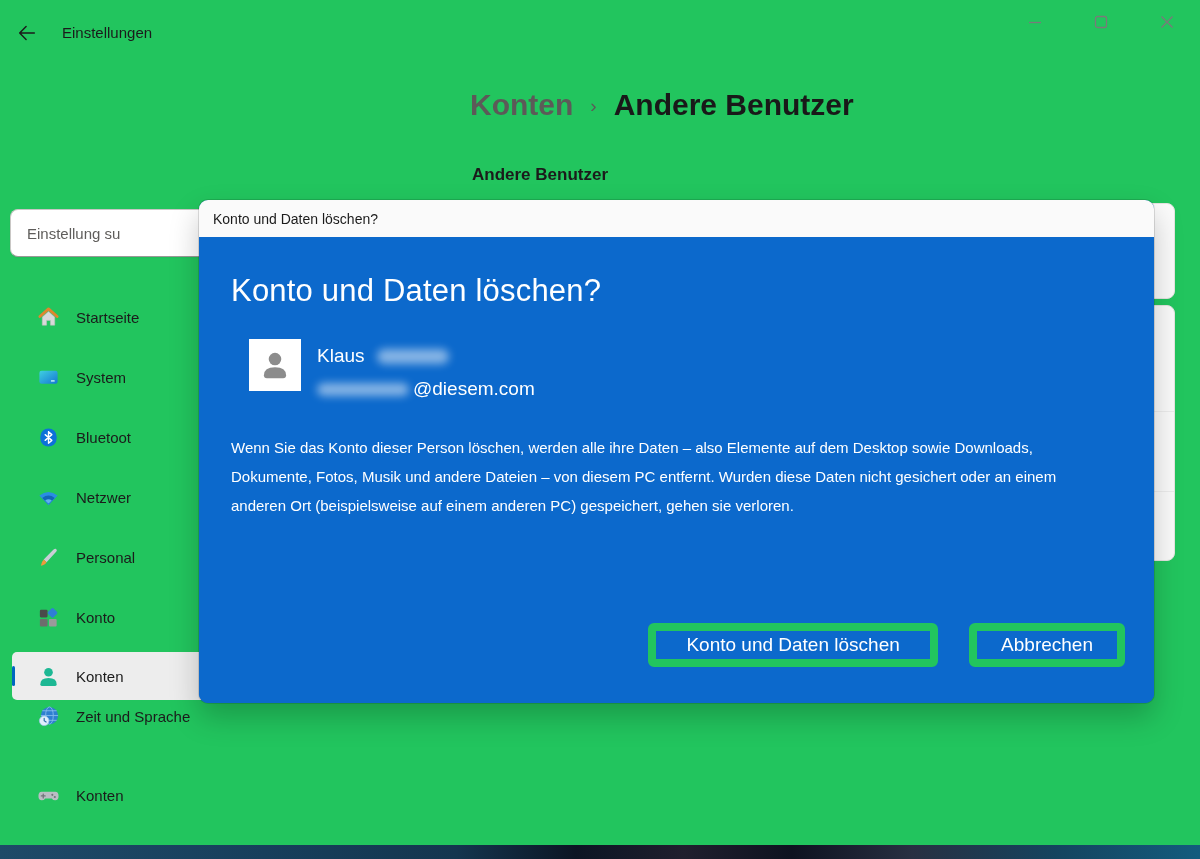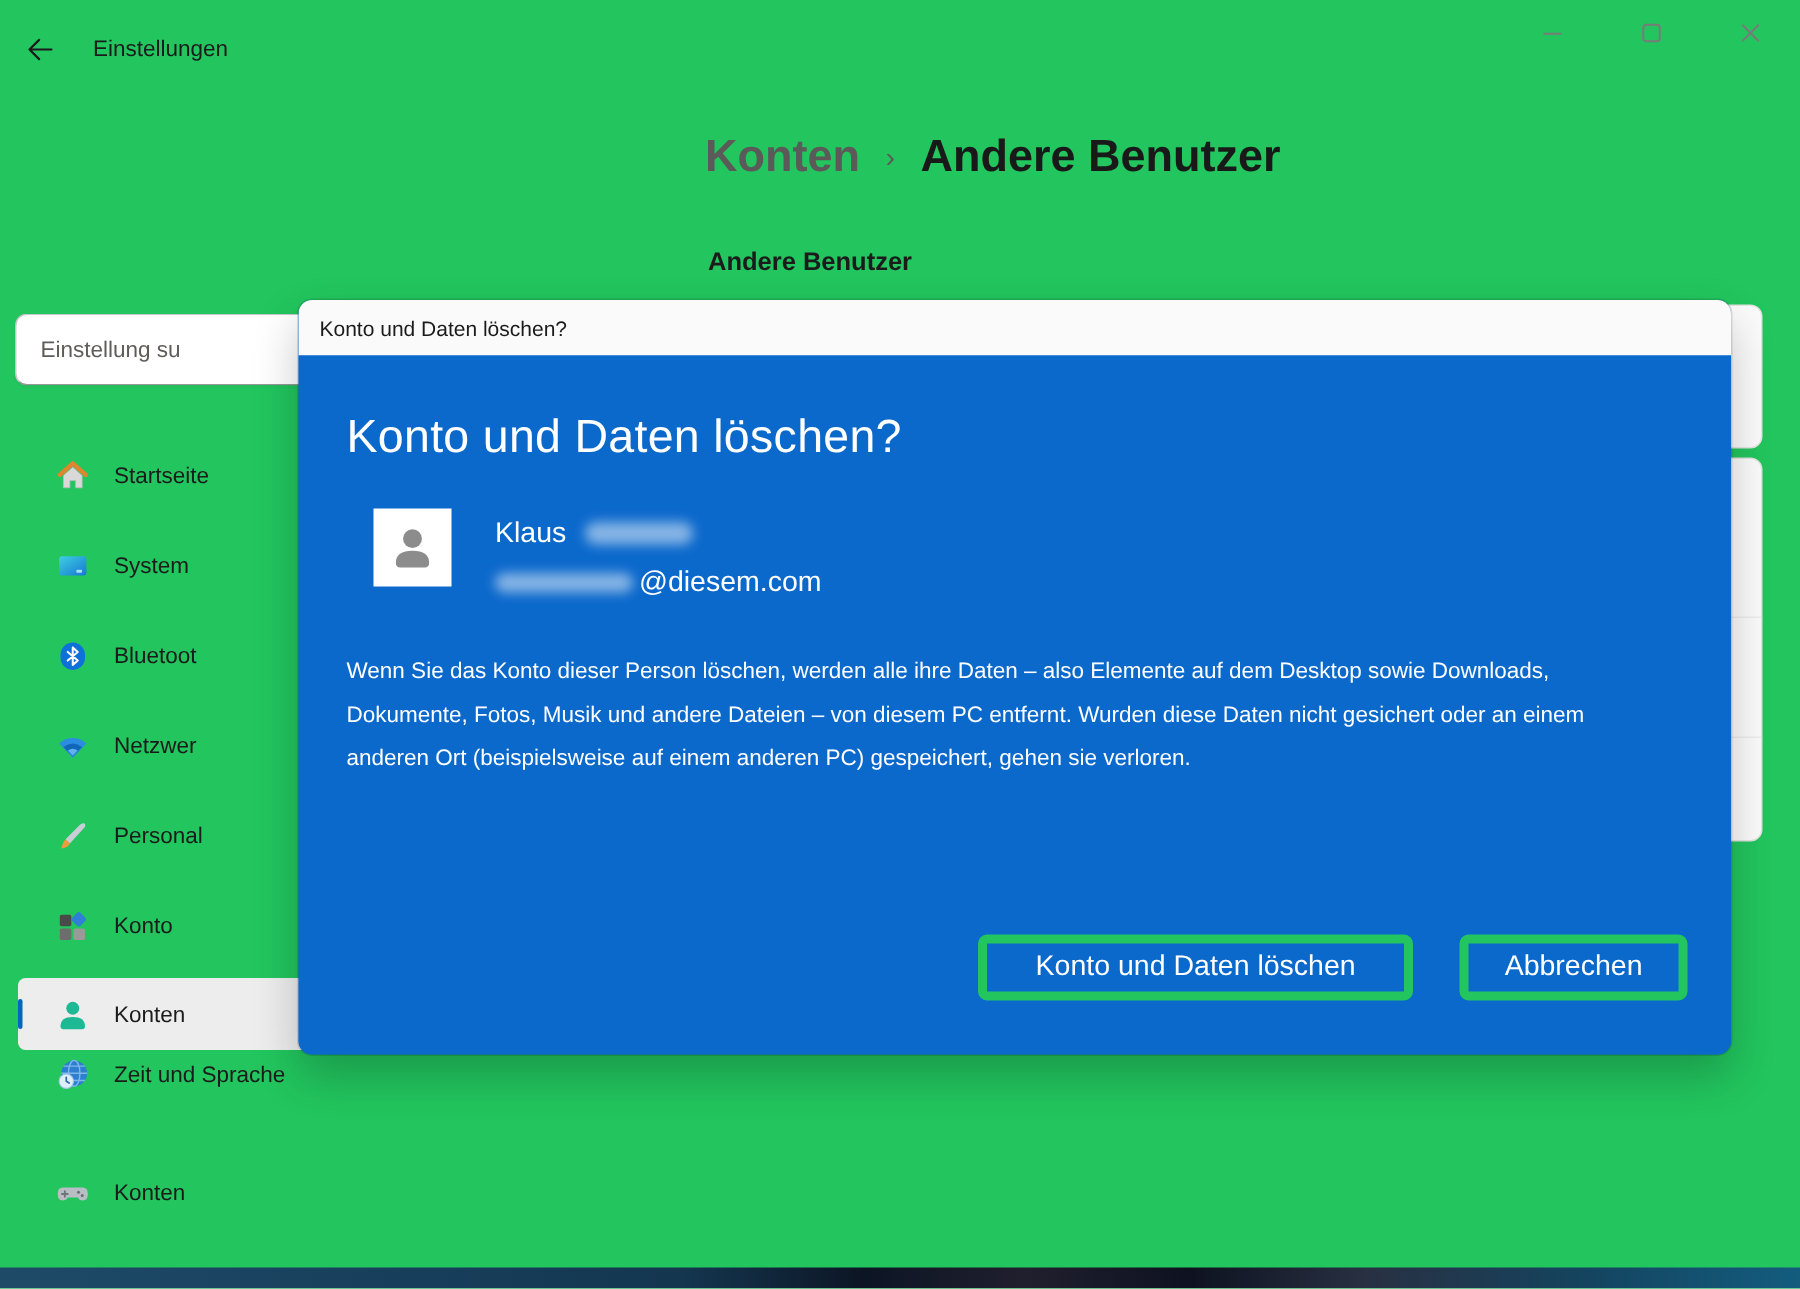--- a/index.html
+++ b/index.html
@@ -55,30 +55,30 @@
 
   
   .dialog { position:absolute; left:155px; top:200px; width:955px; height:503px; z-index:10;
     border-radius:9px; overflow:hidden; background:#0c69cc;
     box-shadow:0 0 0 1px rgba(0,0,0,.12), 0 14px 30px rgba(0,0,0,.22);margin-left:44px; }
   .dlg-titlebar { height:37px; background:#fafafa; display:flex; align-items:center;
     padding-left:14px; font-size:14px; color:#1b1b1b; }
   .dlg-body { position:absolute; top:37px; left:0; right:0; bottom:0; background:#0c69cc;
     color:#ffffff; padding:0 32px; }
   .dlg-heading { margin-top:36px; font-size:31px; font-weight:300; letter-spacing:.2px; }
-  .dlg-user { display:flex; margin-top:30px; margin-left:18px;gap:13px; }
+  .dlg-user { display:flex; margin-top:30px; margin-left:18px; }
   .dlg-avatar { width:52px; height:52px; background:#ffffff; display:flex; align-items:center; justify-content:center; flex:0 0 52px; }
   .dlg-userlines { margin-left:16px; font-size:19px; line-height:33px; }
   .blur-chip { display:inline-block; vertical-align:middle; border-radius:8px;
     background:rgba(255,255,255,.5); filter:blur(4px); }
   .chip-a { width:72px; height:15px; margin-left:12px; }
   .chip-b { width:92px; height:13px; margin-right:4px; }
   .dlg-text { margin-top:28px; font-size:15px; line-height:29px; max-width:880px; }
   .dlg-buttons { position:absolute; right:29px; bottom:36px; display:flex; gap:31px; }
-  .dlg-btn { height:44px; background:transparent; border:6px solid #22c55e; border-radius:6px;
+  .dlg-btn { height:44px; background:transparent; border:8px solid #22c55e; border-radius:6px;
     color:#ffffff; font-size:19px; font-family:"Liberation Sans", sans-serif;
     padding:0 24px; cursor:pointer; display:flex; align-items:center; justify-content:center; }
   .dlg-btn.confirm { min-width:290px; }
   .dlg-btn.cancel { min-width:150px; }
 
   
   .desktop-strip { position:absolute; left:0; bottom:0; width:100%; height:14px; z-index:20;
     background:linear-gradient(90deg,#1e4a68 0%,#173f5c 22%,#14364f 38%,#0c1524 48%,#201f2e 57%,#0e1220 66%,#283042 76%,#14445f 88%,#135c7e 100%); }
 </style>
 </head>

